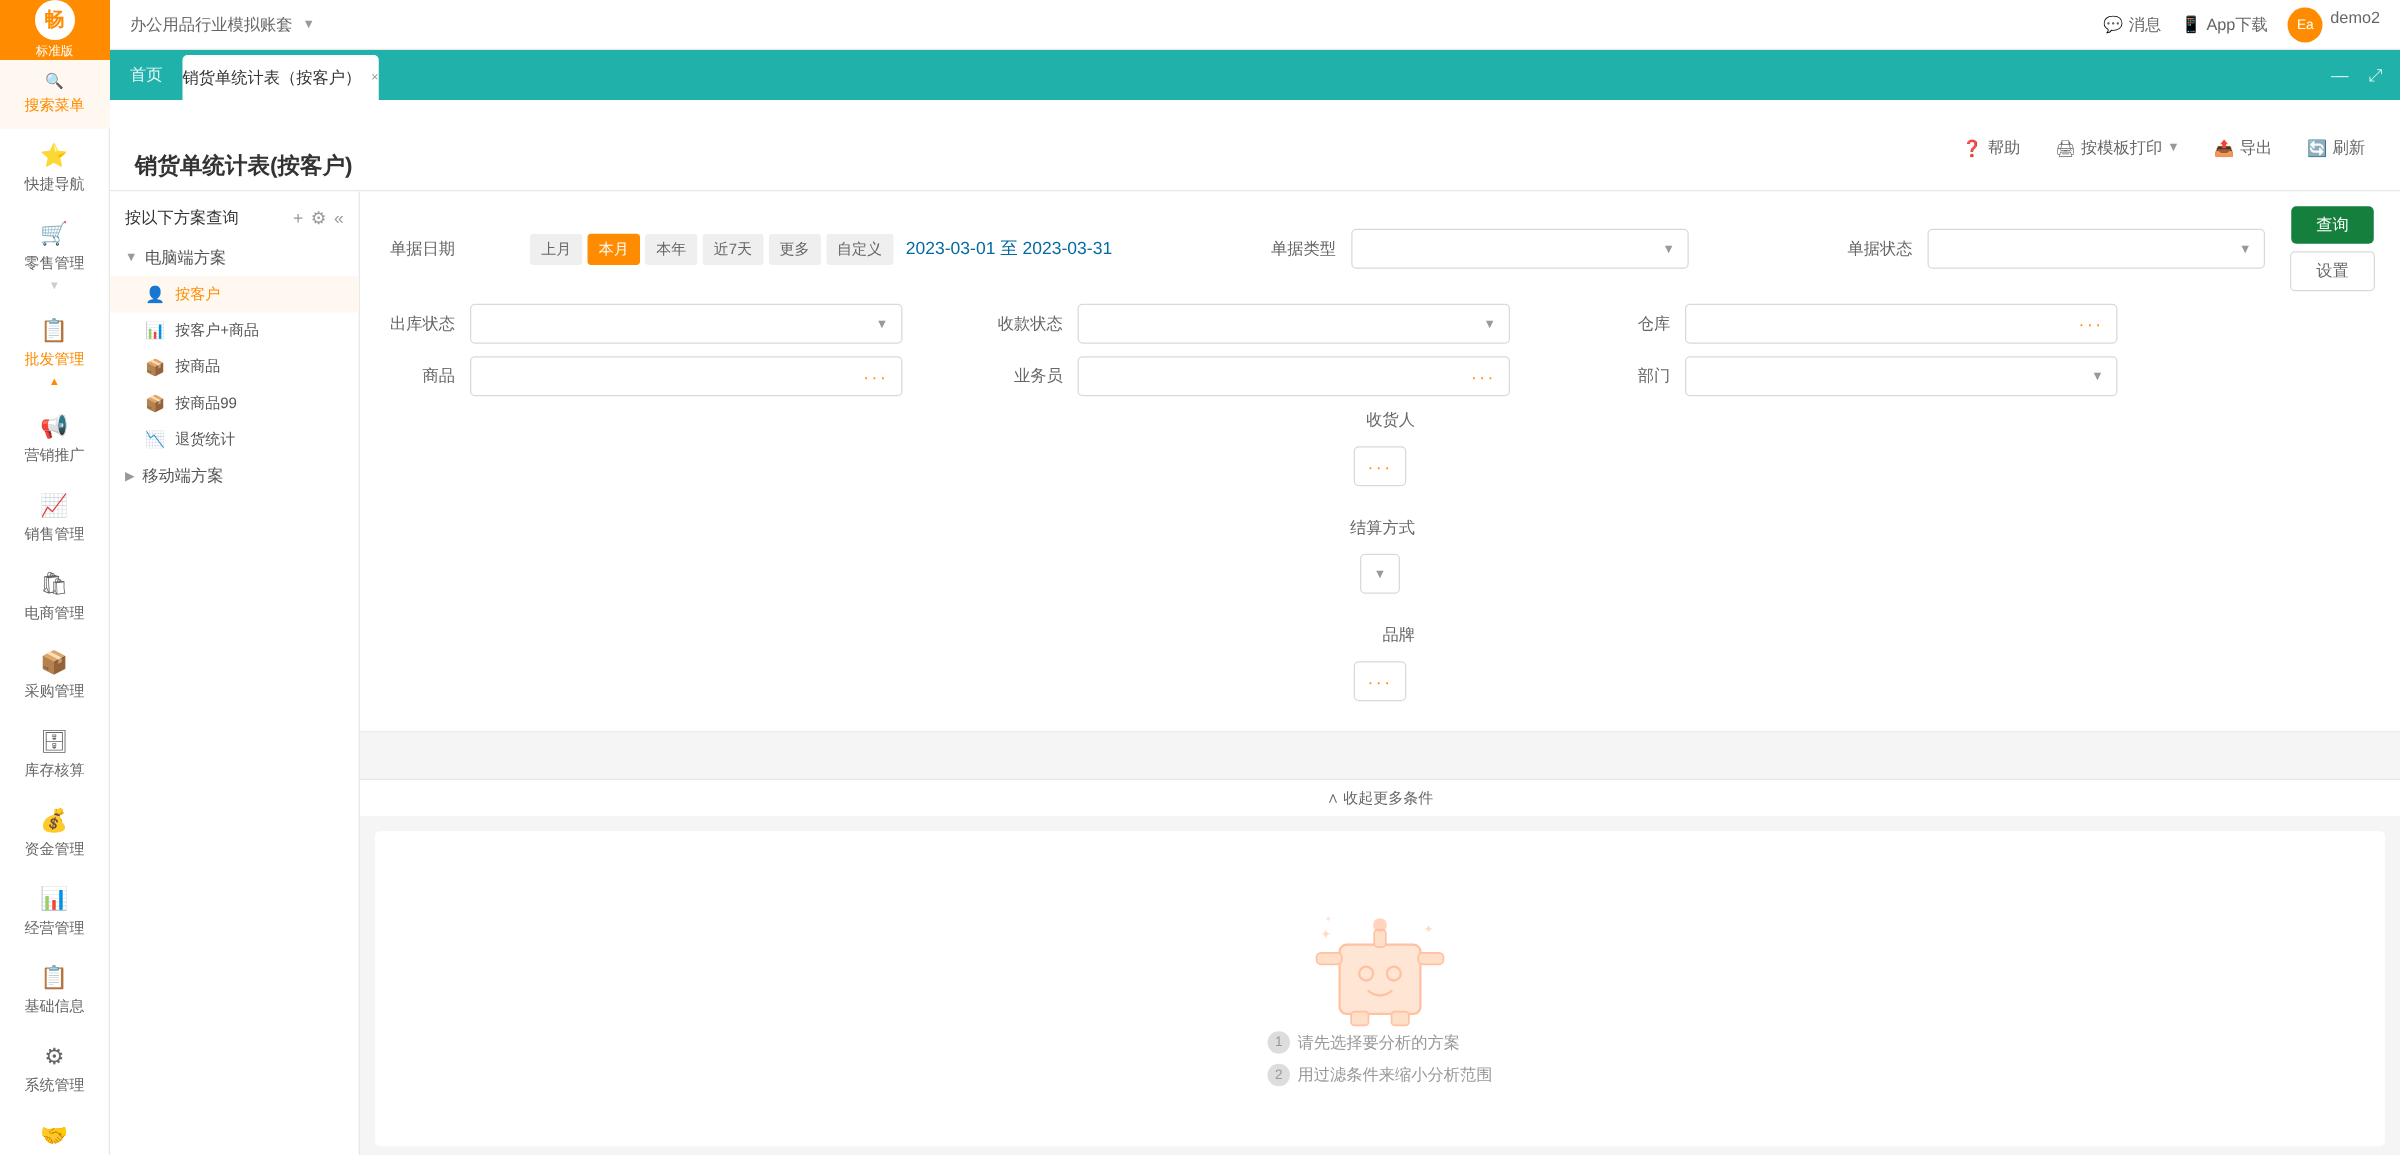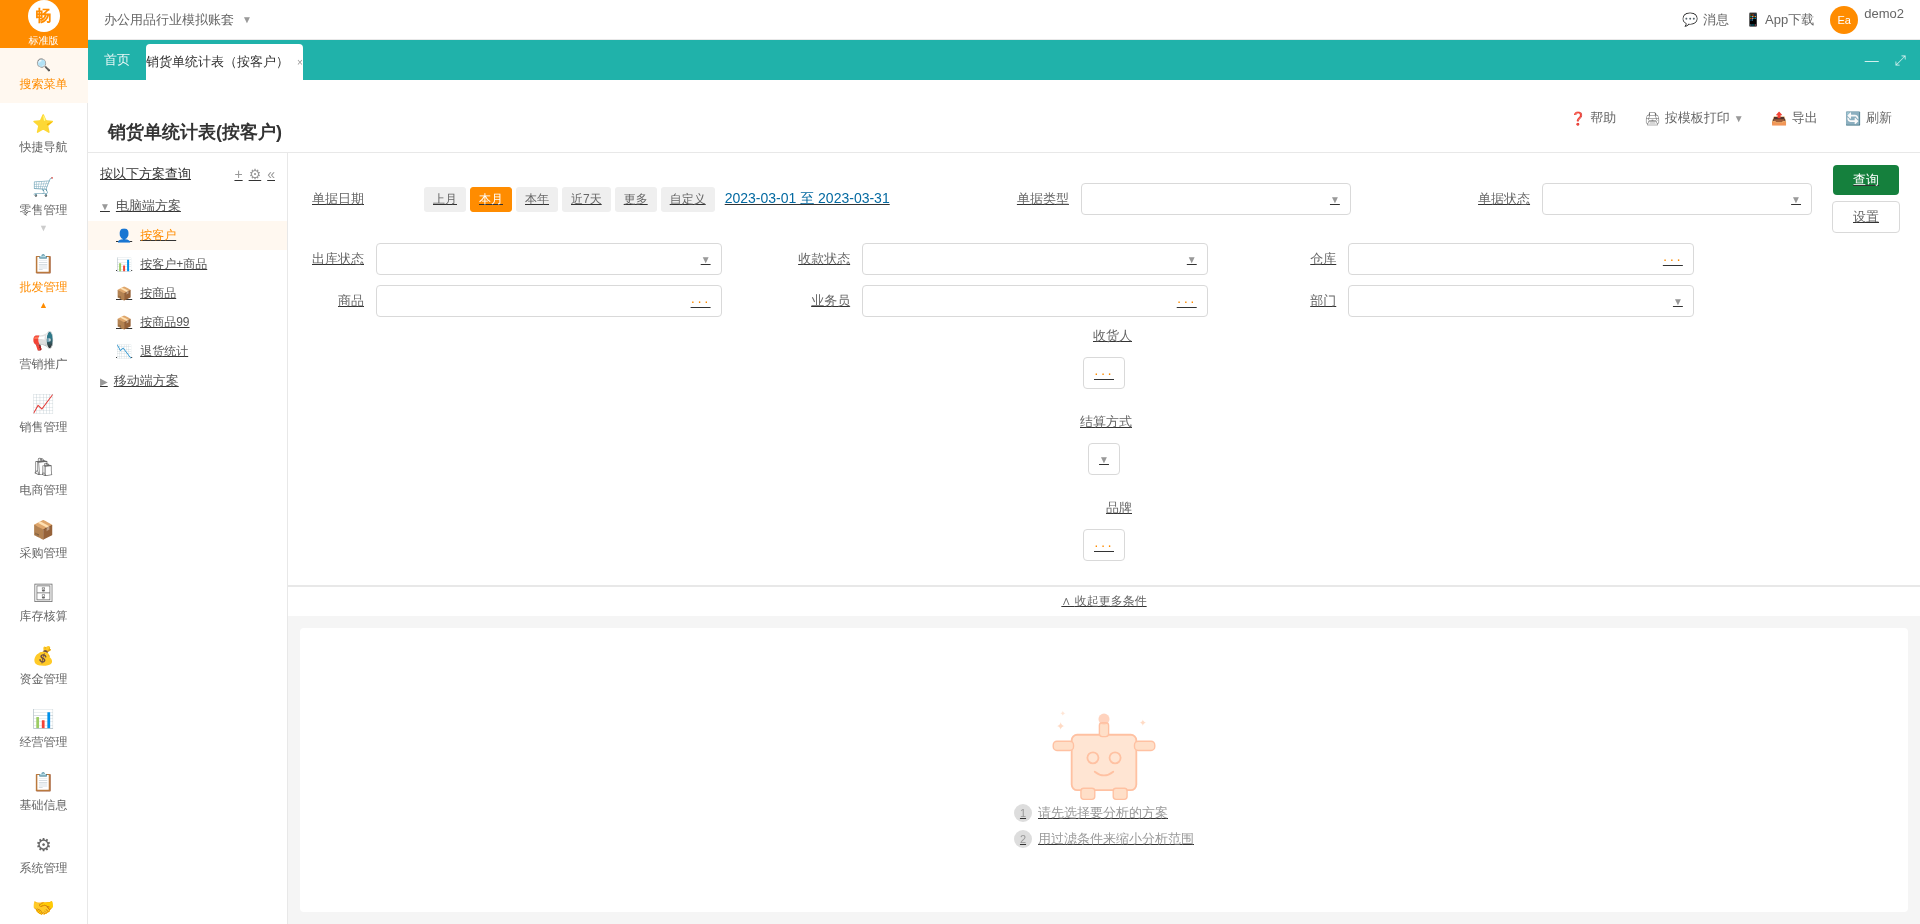--- a/index.html
+++ b/index.html
@@ -32,21 +32,21 @@
     .tab-item.active { background: #fff; color: #333; border-radius: 4px 4px 0 0; margin-top: 4px; height: 36px; }
     .tab-item .tab-close { color: #999; font-size: 10px; cursor: pointer; }
     .tab-home { height: 36px; padding: 0 16px; display: flex; align-items: center; cursor: pointer; color: rgba(255,255,255,0.9); font-size: 13px; }
     .tab-bar-actions { margin-left: auto; display: flex; align-items: center; gap: 4px; padding-right: 8px; }
     .tab-bar-actions button { background: none; border: none; color: rgba(255,255,255,0.8); cursor: pointer; font-size: 14px; padding: 4px 6px; }
 
     
     .content { flex: 1; overflow: hidden; display: flex; flex-direction: column; background: #f5f5f5; }
 
     
-    .page-body { flex: 1; display: flex; overflow: hidden; text-decoration: underline; }
+    .page-body { flex: 1; display: flex; overflow: hidden; }
 
     
     .scheme-panel { width: 200px; background: #fff; border-right: 1px solid #e8e8e8; flex-shrink: 0; padding: 8px 0; overflow-y: auto; }
     .scheme-panel-header { display: flex; align-items: center; justify-content: space-between; padding: 4px 12px 8px; color: #333; font-size: 13px; font-weight: 500; }
     .scheme-panel-header .actions { display: flex; align-items: center; gap: 6px; color: #999; }
     .scheme-panel-header .actions span { cursor: pointer; font-size: 14px; }
     .scheme-group { margin: 0; }
     .scheme-group-header { display: flex; align-items: center; padding: 6px 12px; cursor: pointer; color: #555; font-size: 13px; gap: 6px; }
     .scheme-group-header .arrow { color: #999; font-size: 10px; }
     .scheme-item { padding: 6px 12px 6px 28px; display: flex; align-items: center; gap: 8px; cursor: pointer; color: #555; font-size: 12px; }
@@ -73,21 +73,21 @@
     .filter-input { flex: 1; border: 1px solid #d9d9d9; border-radius: 4px; padding: 5px 10px; font-size: 13px; color: #333; background: #fff; display: flex; align-items: center; justify-content: space-between; cursor: pointer; min-height: 32px; }
     .filter-input .placeholder { color: #bbb; }
     .filter-input .arrow { color: #999; font-size: 10px; }
     .filter-input .dots { color: #ff8c00; font-size: 14px; letter-spacing: 2px; }
     .date-quick { display: flex; gap: 4px; align-items: center; }
     .date-quick-btn { padding: 3px 8px; font-size: 12px; border-radius: 3px; cursor: pointer; border: 1px solid transparent; color: #666; }
     .date-quick-btn.active { background: #ff8c00; color: #fff; border-color: #ff8c00; }
     .date-range { font-size: 14px; color: #0369a1; margin-left: 4px; }
 
     
-    .collapse-btn { text-align: center; padding: 6px; cursor: pointer; color: #666; font-size: 12px; background: #fff; border-top: 1px solid #e8e8e8; }
+    .collapse-btn { text-align: center; padding: 6px; cursor: pointer; color: #666; font-size: 12px; background: #fff; border-top: 1px solid #e8e8e8; margin-top: 37px; }
 
     
     .empty-area { flex: 1; display: flex; flex-direction: column; align-items: center; justify-content: center; background: #fff; margin: 12px; border-radius: 4px; }
     .empty-tips { color: #999; font-size: 13px; }
     .empty-tips .tip-item { display: flex; align-items: center; gap: 6px; margin-bottom: 8px; }
     .empty-tips .tip-num { width: 18px; height: 18px; border-radius: 50%; background: #ddd; color: #999; font-size: 11px; display: flex; align-items: center; justify-content: center; }
 
     
     .query-btn { background: #15803d; color: #fff; border: none; border-radius: 4px; padding: 6px 20px; font-size: 13px; cursor: pointer; }
     .set-btn { background: #fff; color: #666; border: 1px solid #d9d9d9; border-radius: 4px; padding: 6px 20px; font-size: 13px; cursor: pointer; }

